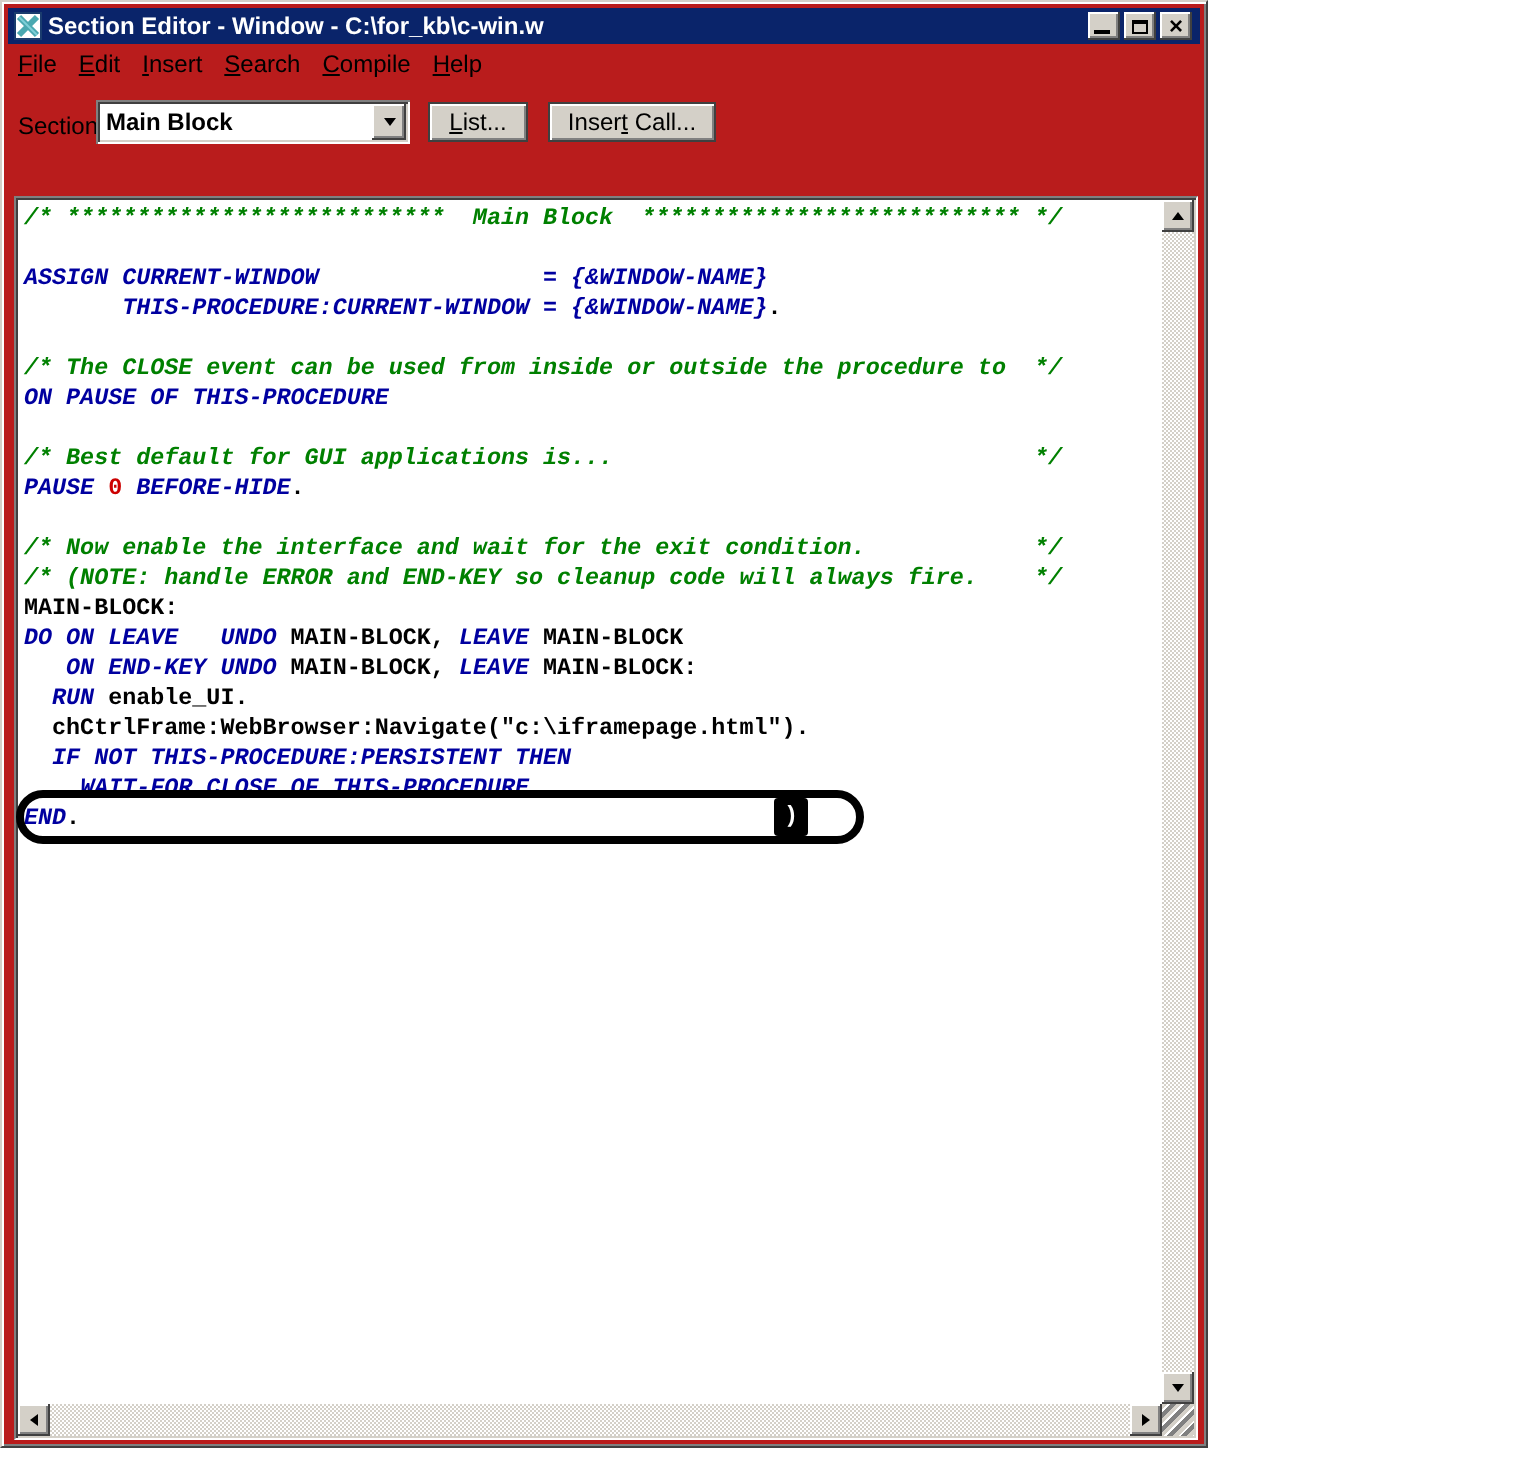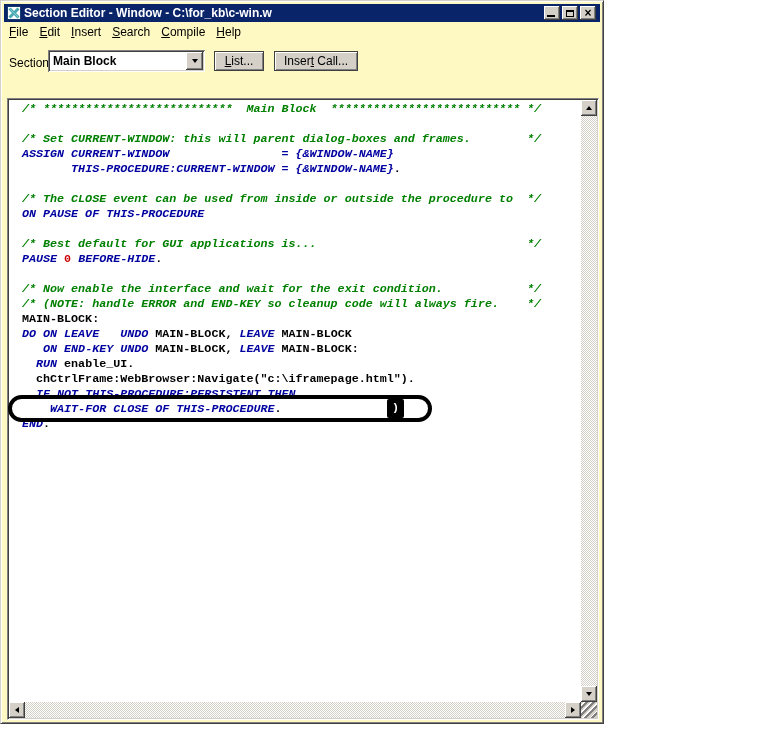--- a/index.html
+++ b/index.html
@@ -4,21 +4,21 @@
 <style>
   html,body{margin:0;padding:0;}
   body{
     width:768px;height:732px;background:#ffffff;position:relative;
     font-family:"Liberation Sans",sans-serif;overflow:hidden;
     -webkit-font-smoothing:none;
   }
   
   .window{
     position:absolute;left:0;top:0;width:604px;height:724px;
-    background:#fef9c3;box-sizing:border-box;
+    background:#b91c1c;box-sizing:border-box;
     border:1px solid;border-color:#d4d0c8 #404040 #404040 #d4d0c8;
     box-shadow:inset 1px 1px 0 #fff,inset -1px -1px 0 #808080;
   }
   .titlebar{
     position:absolute;left:3px;top:3px;right:3px;height:18px;
     background:#0a246a;display:flex;align-items:center;padding:0 2px;
     box-sizing:border-box;
   }
   .app-icon{width:14px;height:14px;margin:0 3px 0 1px;flex:0 0 auto;}
   .title-text{
@@ -69,21 +69,21 @@
   .btn-list{left:213px;width:50px;}
   .btn-insert-call{left:273px;width:84px;}
   
   .editor{
     position:absolute;left:6px;top:97px;width:592px;height:622px;background:#fff;
     box-sizing:border-box;border:1px solid;border-color:#808080 #fff #fff #808080;
     box-shadow:inset 1px 1px 0 #404040,inset -1px -1px 0 #d4d0c8;
   }
   .code-area{
     position:absolute;left:1px;top:1px;right:17px;bottom:17px;background:#fff;
-    overflow:hidden;padding:2px 0 0 13px;
+    overflow:hidden;padding:2px 0 0 3px;
     font-family:"Liberation Mono",monospace;font-size:11.7px;font-weight:bold;
     line-height:15px;
   }
   .code-line{white-space:pre;height:15px;}
   .tok-n{color:#000000;}
   .tok-k{color:#0000A0;font-style:italic;}
   .tok-c{color:#008000;font-style:italic;}
   .tok-r{color:#CC0000;}
   
   .checker{
@@ -167,21 +167,20 @@
       <span class="tri-down"></span>
     </span>
   </div>
   <div class="btn btn-list"><u>L</u><span>i</span><span>s</span><span>t</span><span>.</span><span>.</span><span>.</span></div>
   <div class="btn btn-insert-call"><span>I</span><span>n</span><span>s</span><span>e</span><span>r</span><u>t</u><span> </span><span>C</span><span>a</span><span>l</span><span>l</span><span>.</span><span>.</span><span>.</span></div>
 
   <div class="editor">
     <div class="code-area">
         <div class="code-line"><span class="tok-c">/* ***************************  Main Block  *************************** */</span></div>
         <div class="code-line">&nbsp;</div>
-        <div class="code-line"><span class="tok-c">/* Set CURRENT-WINDOW: this will parent dialog-boxes and frames.        */</span></div>
         <div class="code-line"><span class="tok-k">ASSIGN CURRENT-WINDOW</span><span class="tok-n">                </span><span class="tok-k">= {&amp;WINDOW-NAME}</span></div>
         <div class="code-line"><span class="tok-n">       </span><span class="tok-k">THIS-PROCEDURE:CURRENT-WINDOW = {&amp;WINDOW-NAME}</span><span class="tok-n">.</span></div>
         <div class="code-line">&nbsp;</div>
         <div class="code-line"><span class="tok-c">/* The CLOSE event can be used from inside or outside the procedure to  */</span></div>
         <div class="code-line"><span class="tok-k">ON PAUSE OF THIS-PROCEDURE</span></div>
         <div class="code-line">&nbsp;</div>
         <div class="code-line"><span class="tok-c">/* Best default for GUI applications is...                              */</span></div>
         <div class="code-line"><span class="tok-k">PAUSE</span><span class="tok-n"> </span><span class="tok-r">0</span><span class="tok-n"> </span><span class="tok-k">BEFORE-HIDE</span><span class="tok-n">.</span></div>
         <div class="code-line">&nbsp;</div>
         <div class="code-line"><span class="tok-c">/* Now enable the interface and wait for the exit condition.            */</span></div>

